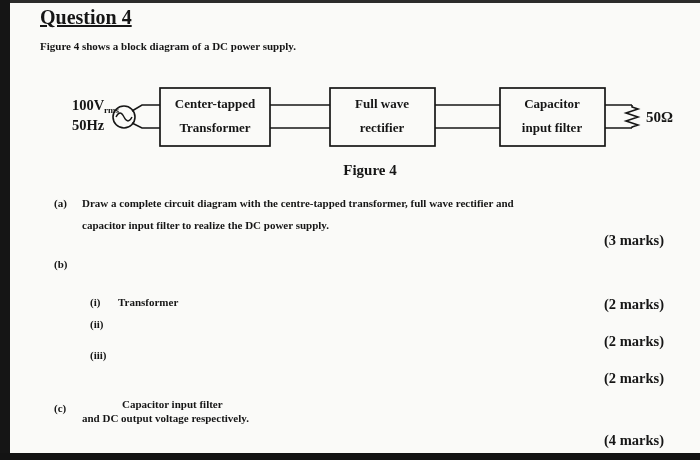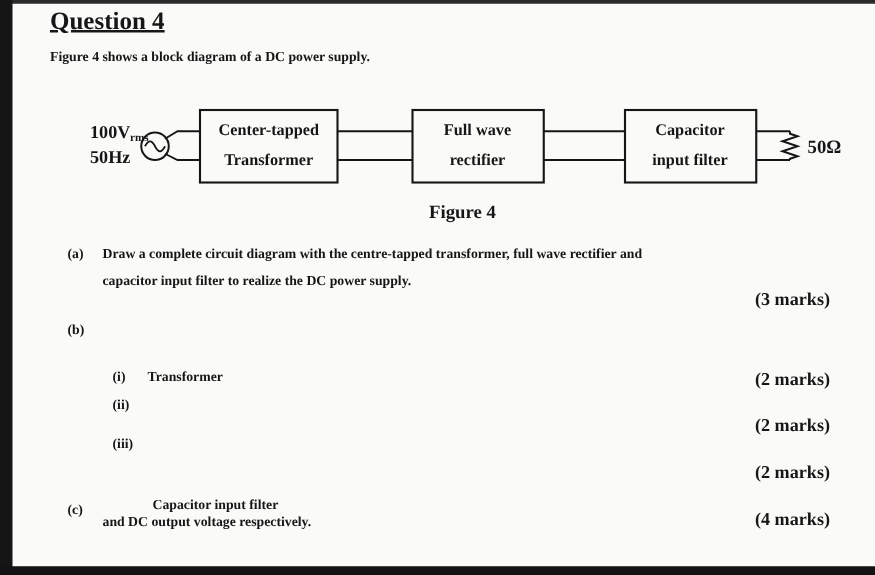--- a/index.html
+++ b/index.html
@@ -106,14 +106,14 @@
 
   <div class="abs txt" style="left:90px;top:318px;">(ii)</div>
   <div class="abs marks" style="right:36px;top:333px;">(2 marks)</div>
 
   <div class="abs txt" style="left:90px;top:349px;">(iii)</div>
   <div class="abs txt" style="left:122px;top:384px;margin-top:14px;">Capacitor input filter</div>
   <div class="abs marks" style="right:36px;top:370px;">(2 marks)</div>
 
   <div class="abs txt" style="left:54px;top:402px;">(c)</div>
   <div class="abs txt" style="left:82px;top:412px;">and DC output voltage respectively.</div>
-  <div class="abs marks" style="right:36px;top:408px;text-align:right;">(4 marks)</div>
+  <div class="abs marks" style="right:36px;top:432px;text-align:right;">(4 marks)</div>
 </div>
 
 </body></html>

